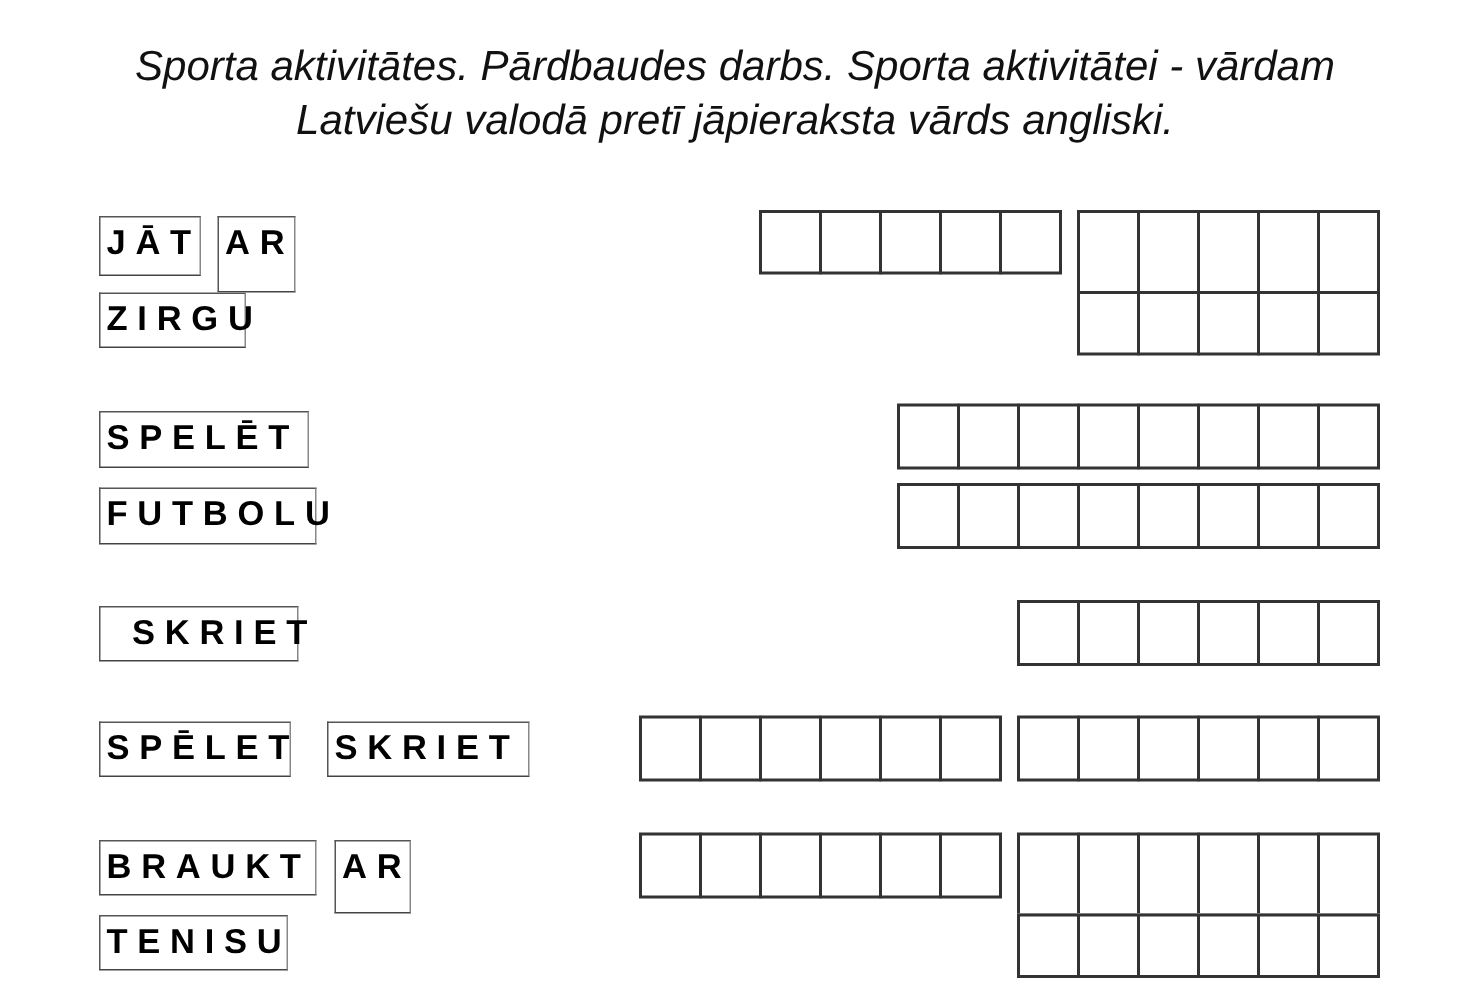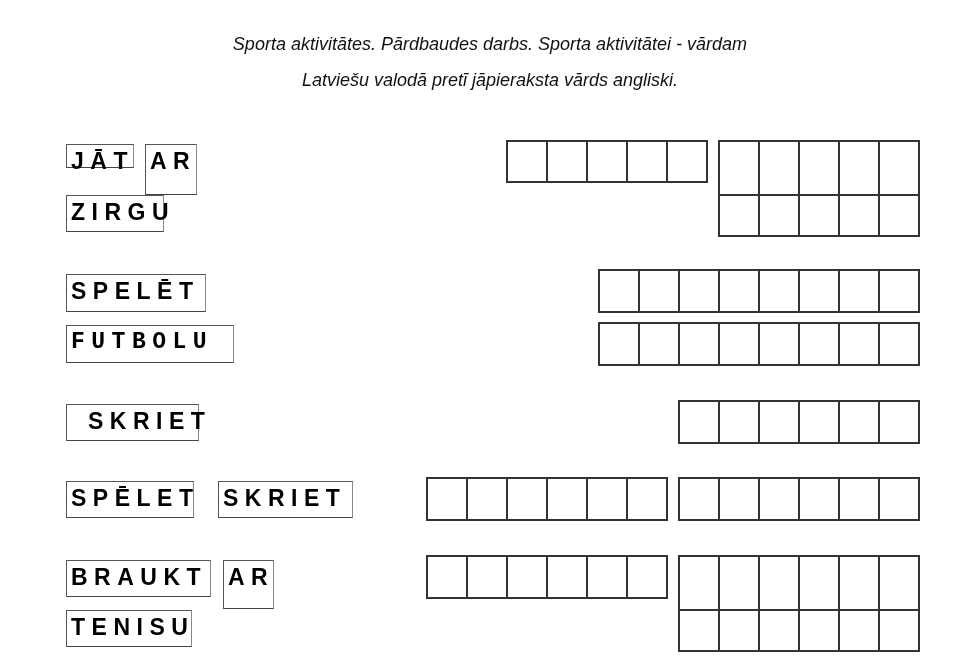--- a/index.html
+++ b/index.html
@@ -1,37 +1,37 @@
 <!DOCTYPE html>
 <html><head>
 <meta charset="utf-8">
 <style>
   html, body { margin: 0; padding: 0; background: #ffffff; }
   body { width: 980px; height: 668px; position: relative; overflow: hidden;
          font-family: "Liberation Sans", sans-serif; color: #000; }
   .title { position: absolute; left: 0; top: 26px; width: 980px; text-align: center;
-           font-style: italic; font-size: 18px; line-height: 36px; color: #111; }
+           font-style: italic; font-size: 28px; line-height: 36px; color: #111; }
   .title div { white-space: nowrap; }
   .label { position: absolute; box-sizing: border-box; border: 1.5px solid #555;
            border-right-color: #888; border-bottom-color: #444;
            background: #fff; font-weight: bold; font-size: 23px; letter-spacing: 6.5px;
            padding: 0 0 0 4px; line-height: 33px; white-space: nowrap; }
   .grid { position: absolute; display: grid; box-sizing: border-box; }
   .cell { box-sizing: border-box; border: 2px solid #333; margin-left: -2px; margin-top: -2px; background: #fff; }
   .grid { padding-left: 2px; padding-top: 2px; }
 </style>
 </head>
 <body>
 
 <div class="title">
   <div>Sporta aktivitātes. Pārdbaudes darbs. Sporta aktivitātei - vārdam</div>
   <div>Latviešu valodā pretī jāpieraksta vārds angliski.</div>
 </div>
 
-<div class="label" style="left:66px; top:144px; width:68px; height:24px;">JĀT</div>
+<div class="label" style="left:66px; top:144px; width:68px; height:40px;">JĀT</div>
 <div class="label" style="left:145px; top:144px; width:52px; height:51px;">AR</div>
 <div class="label" style="left:66px; top:195px; width:98px; height:37px;">ZIRGU</div>
 
 <div class="grid" style="left:506px; top:140px; grid-template-columns: repeat(5, 40px); grid-template-rows: 41px;">
   <div class="cell"></div>
   <div class="cell"></div>
   <div class="cell"></div>
   <div class="cell"></div>
   <div class="cell"></div>
 </div>
@@ -42,21 +42,21 @@
   <div class="cell"></div>
   <div class="cell"></div>
   <div class="cell"></div>
   <div class="cell"></div>
   <div class="cell"></div>
   <div class="cell"></div>
   <div class="cell"></div>
 </div>
 
 <div class="label" style="left:66px; top:274px; width:140px; height:38px;">SPELĒT</div>
-<div class="label" style="left:66px; top:325px; width:168px; height:38px;font-family:Liberation Mono, monospace;">FUTBOLU</div>
+<div class="label" style="left:66px; top:325px; width:145px; height:38px;">FUTBOLU</div>
 
 <div class="grid" style="left:598px; top:269px; grid-template-columns: repeat(8, 40px); grid-template-rows: 42px;">
   <div class="cell"></div>
   <div class="cell"></div>
   <div class="cell"></div>
   <div class="cell"></div>
   <div class="cell"></div>
   <div class="cell"></div>
   <div class="cell"></div>
   <div class="cell"></div>

